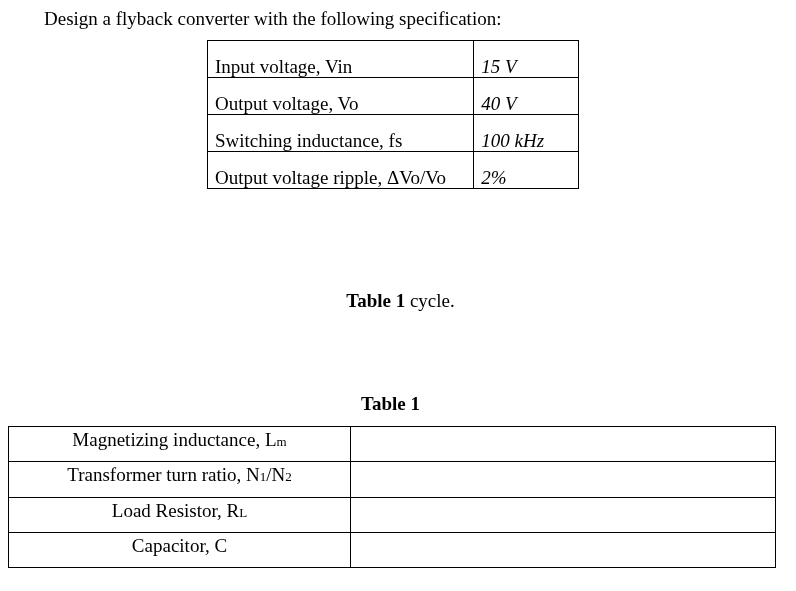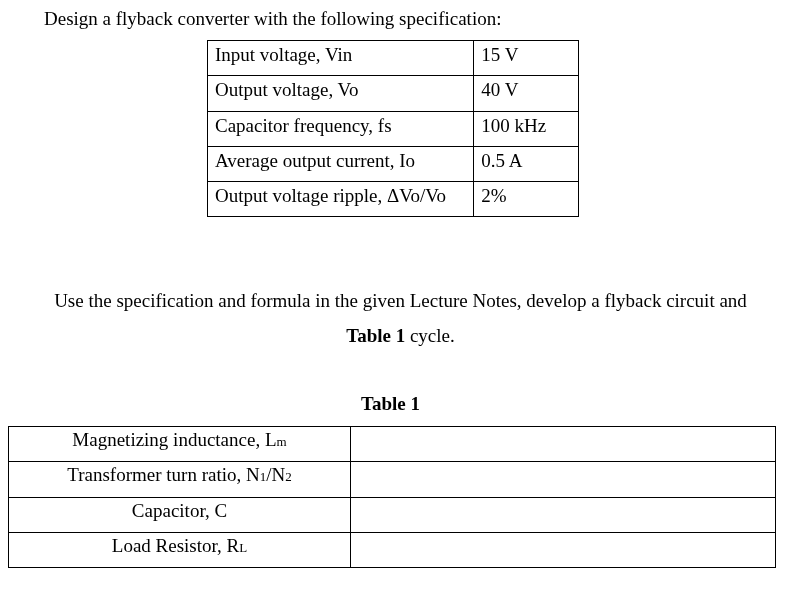--- a/index.html
+++ b/index.html
@@ -3,23 +3,23 @@
   <meta charset="utf-8">
   <style>
     html, body { margin:0; padding:0; background:#ffffff; }
     body { width:796px; height:591px; position:relative; overflow:hidden;
       font-family:"Liberation Serif", serif; color:#000; font-size:19px; }
     .abs { position:absolute;text-align:center; }
     .heading { left:44px; top:6px; line-height:26px; }
     table { border-collapse:collapse; position:absolute; }
     td { border:1.5px solid #000; padding:0 7px; font-size:19px; line-height:20px; vertical-align:top; }
     #spec { left:207px; top:40px; width:372px; }
-    #spec td { height:35.3px; box-sizing:border-box; padding-top:4px; }
+    #spec td { height:35.3px; box-sizing:border-box; padding-top:16px; }
     #spec td.k { width:267px; }
-    #spec td.v { width:105px; padding-left:7px; }
+    #spec td.v { width:105px; padding-left:7px;font-style:italic; }
     .para { left:8px; width:785px; line-height:35px; top:283px; }
     .para b { font-weight:bold; }
     .caption { left:361px; top:393px; font-weight:bold; }
     #t1 { left:8px; top:426px; width:768px; }
     #t1 td { height:35.3px; box-sizing:border-box; padding-top:3px; }
     #t1 td.k { width:342px; text-align:center; }
     sub.s { font-size:13px; vertical-align:baseline; position:relative; top:0; }
   </style>
 </head>
 <body>
@@ -30,53 +30,48 @@
   <tbody>
       <tr>
     <td class="k">Input voltage, Vin</td>
     <td class="v">15 V</td>
   </tr>
   <tr>
     <td class="k">Output voltage, Vo</td>
     <td class="v">40 V</td>
   </tr>
   <tr>
-    <td class="k">Capacitor frequency, fs</td>
+    <td class="k">Switching inductance, fs</td>
     <td class="v">100 kHz</td>
-  </tr>
-  <tr>
-    <td class="k">Average output current, Io</td>
-    <td class="v">0.5 A</td>
   </tr>
   <tr>
     <td class="k">Output voltage ripple, ΔVo/Vo</td>
     <td class="v">2%</td>
   </tr>
 </tbody>
   </table>
 
 <div class="abs para">
-  <div>Use the specification and formula in the given Lecture Notes, develop a flyback circuit and</div>
   <div><b>Table 1</b><span> cycle.</span></div>
 </div>
 
 <div class="abs caption">Table 1</div>
 
 <table id="t1">
   <tbody>
       <tr>
     <td class="k"><span>Magnetizing inductance, L</span><sub class="s">m</sub></td>
     <td></td>
   </tr>
   <tr>
     <td class="k"><span>Transformer turn ratio, N</span><sub class="s">1</sub><span>/N</span><sub class="s">2</sub></td>
     <td></td>
   </tr>
   <tr>
-    <td class="k"><span>Capacitor, C</span></td>
+    <td class="k"><span>Load Resistor, R</span><sub class="s">L</sub></td>
     <td></td>
   </tr>
   <tr>
-    <td class="k"><span>Load Resistor, R</span><sub class="s">L</sub></td>
+    <td class="k"><span>Capacitor, C</span></td>
     <td></td>
   </tr>
 </tbody>
   </table>
 
 </body></html>

